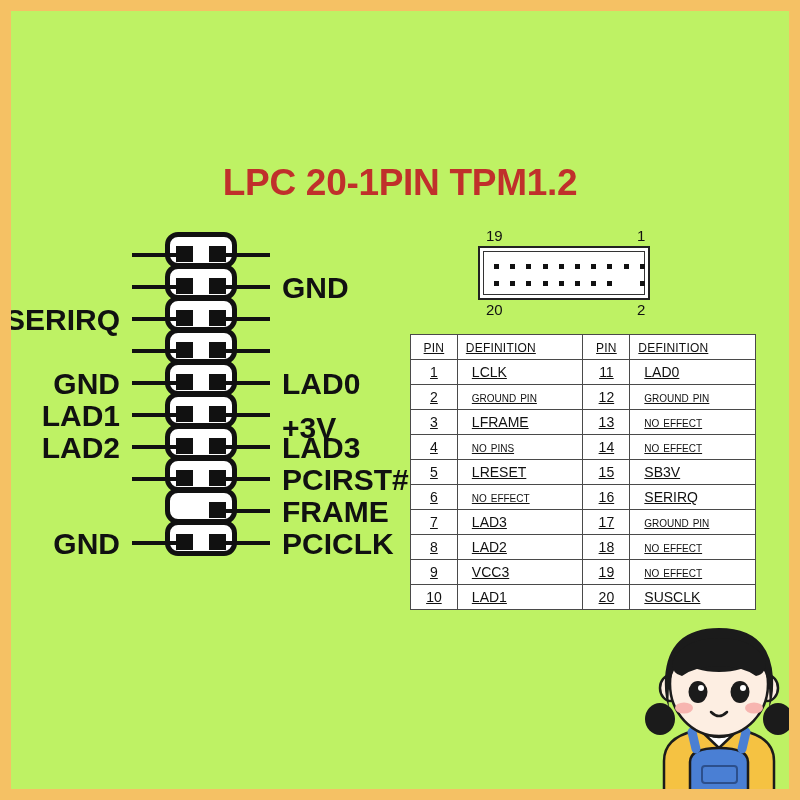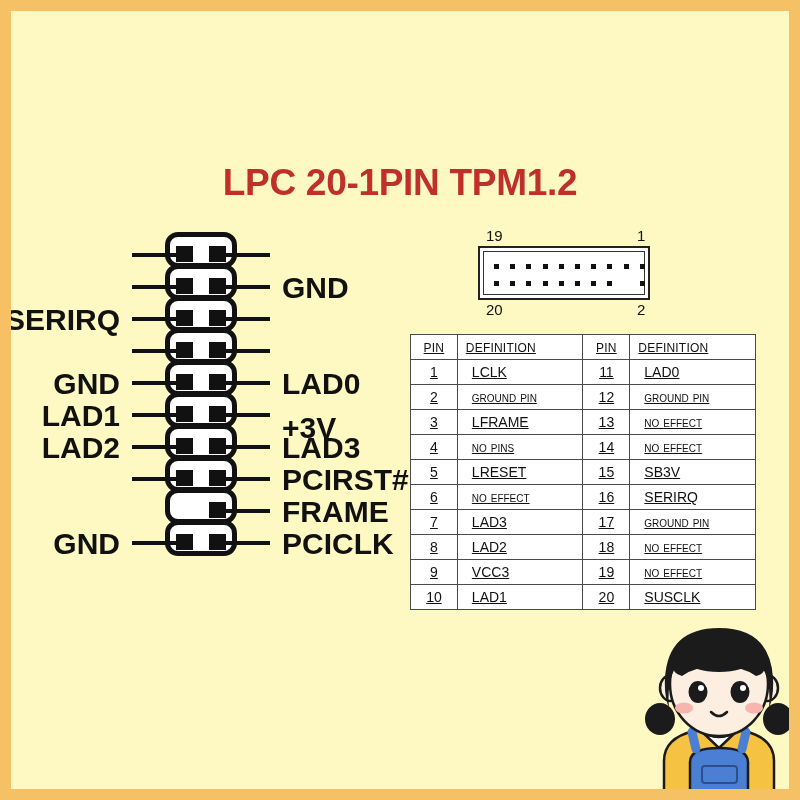--- a/index.html
+++ b/index.html
@@ -4,21 +4,21 @@
 <style>
   html, body {
     margin: 0;
     padding: 0;
     background: #ffffff;
   }
   #page {
     position: relative;
     width: 800px;
     height: 800px;
-    background: #fef9c3;
+    background: #bef264;
     overflow: hidden;
     font-family: "Liberation Sans", sans-serif;
     box-sizing: border-box;
     padding-left: 44px;
   }
   
   #frame-border {
     position: absolute;
     left: 0; top: 0;
     width: 800px; height: 800px;

